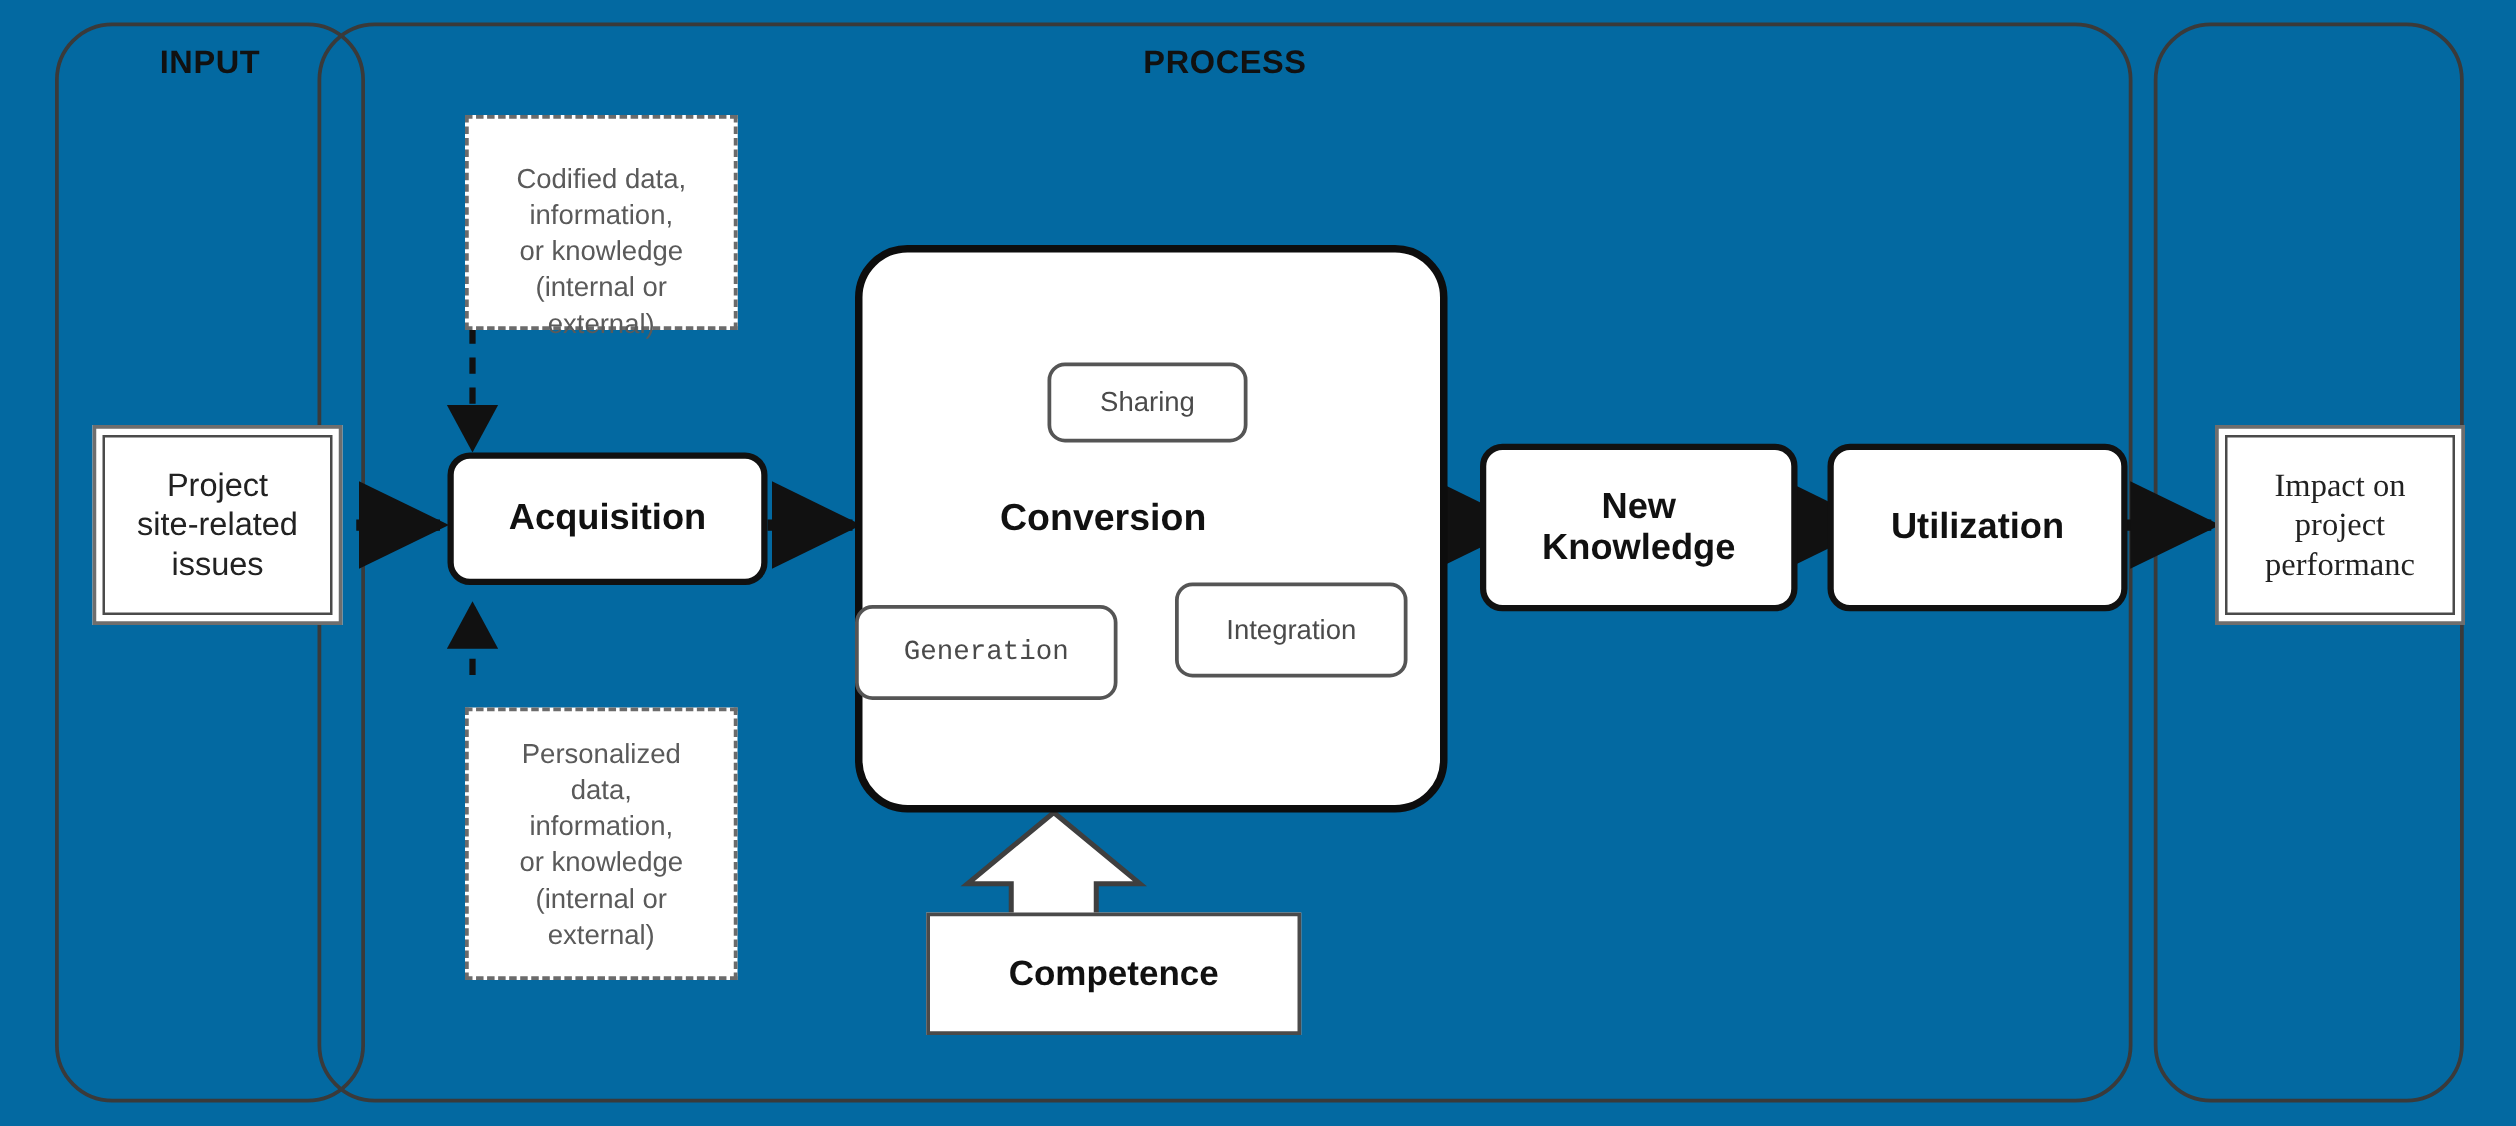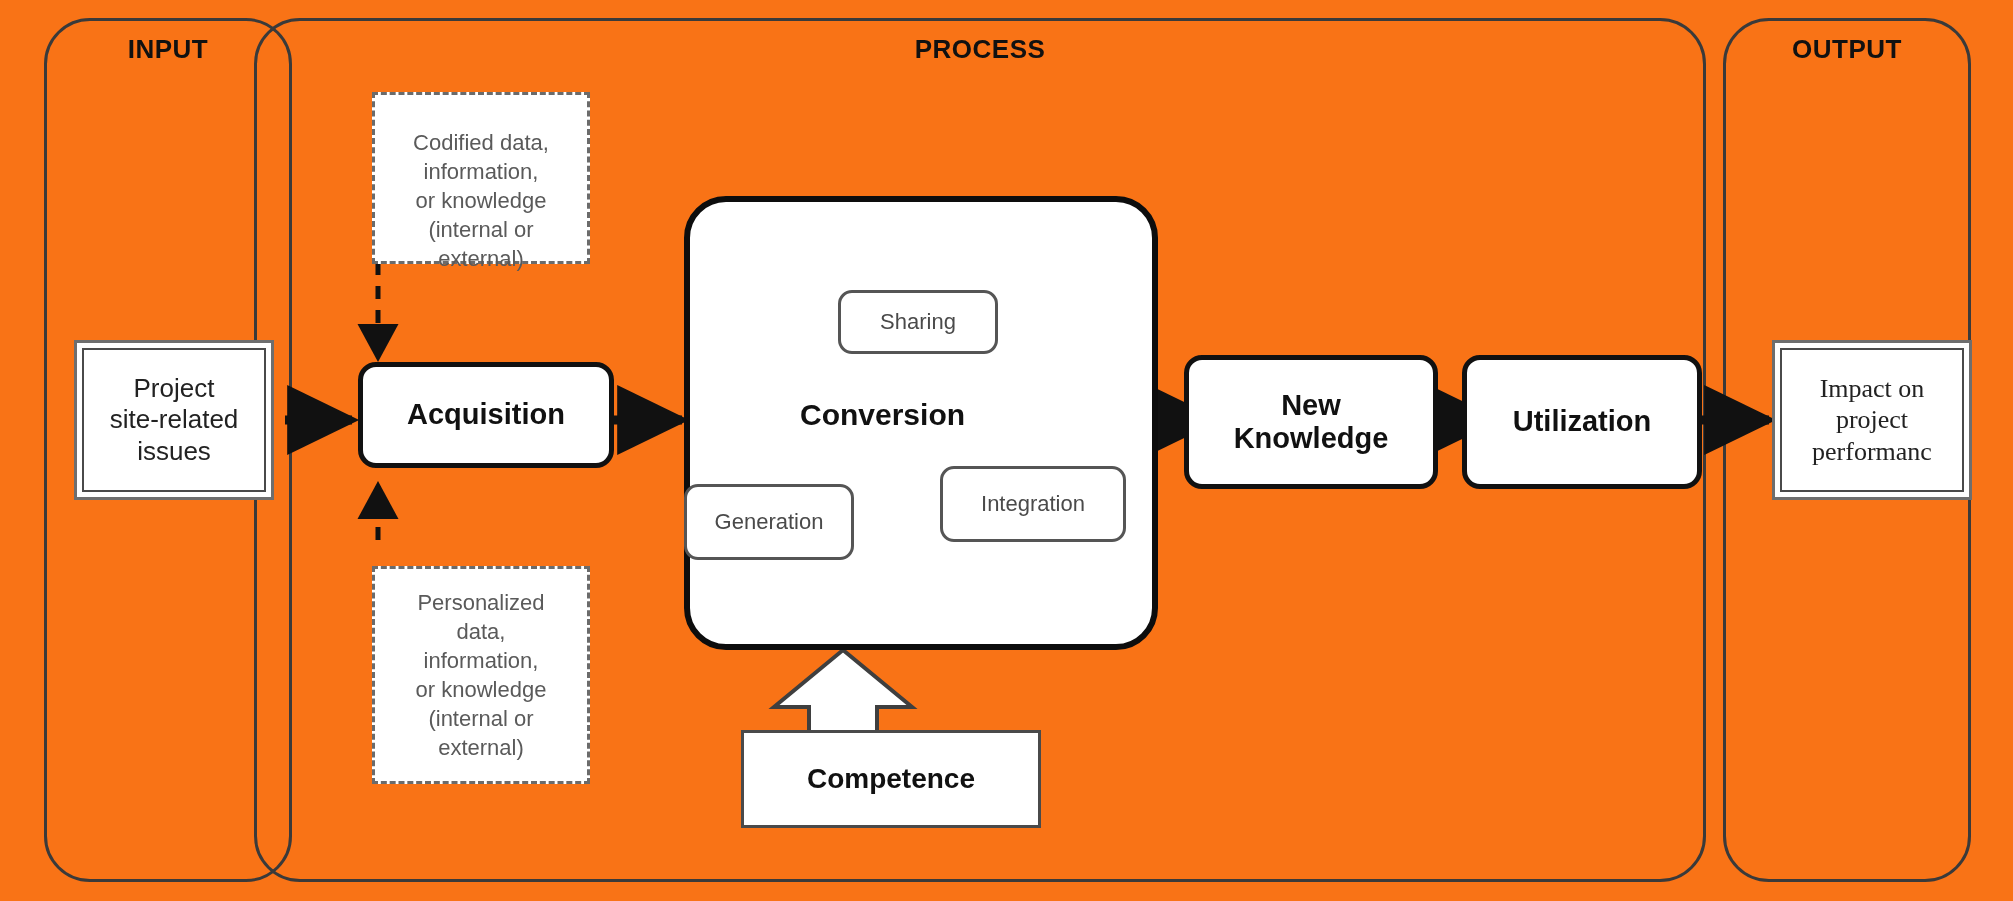--- a/index.html
+++ b/index.html
@@ -9,21 +9,21 @@
     background: #ffffff;
   }
   body {
     font-family: "Liberation Sans", sans-serif;
     color: #1a1a1a;
   }
   #canvas {
     position: relative;
     width: 2013px;
     height: 901px;
-    background: #f97316;
+    background: #0369a1;
     overflow: hidden;
   }
 
   
   .lane {
     position: absolute;
     border: 3px solid #3a3a3a;
     border-radius: 46px;
     background: transparent;
     box-sizing: border-box;
@@ -136,21 +136,20 @@
 
 <div id="canvas">
 
   <div class="lane" style="left:44px; top:18px; width:248px; height:864px;"></div>
   <div class="lane-title" style="left:44px; top:34px; width:248px;">INPUT</div>
 
   <div class="lane" style="left:254px; top:18px; width:1452px; height:864px;"></div>
   <div class="lane-title" style="left:254px; top:34px; width:1452px;">PROCESS</div>
 
   <div class="lane" style="left:1723px; top:18px; width:248px; height:864px;"></div>
-  <div class="lane-title" style="left:1723px; top:34px; width:248px;">OUTPUT</div>
 
   <svg id="wires" viewBox="0 0 2013 901" xmlns="http://www.w3.org/2000/svg">
     <defs>
       <marker id="ah-thick" markerWidth="9" markerHeight="9" refX="7.2" refY="4.5" orient="auto" markerUnits="strokeWidth">
         <path d="M0,0.6 L8,4.5 L0,8.4 z" fill="#111111"></path>
       </marker>
       <marker id="ah-thin" markerWidth="11" markerHeight="11" refX="8.6" refY="5.5" orient="auto" markerUnits="strokeWidth">
         <path d="M0,1 L9.5,5.5 L0,10 z" fill="#1a1a1a"></path>
       </marker>
       <marker id="ah-dash" markerWidth="9" markerHeight="9" refX="6.6" refY="4.5" orient="auto" markerUnits="strokeWidth">
@@ -210,21 +209,21 @@
     <span>Acquisition</span>
   </div>
 
   <div class="cluster" style="left:684px; top:196px; width:474px; height:454px;"></div>
   <div class="cluster-label" style="left:800px; top:398px;">Conversion</div>
 
   <div class="pbox subbox" style="left:838px; top:290px; width:160px; height:64px;">
     <span>Sharing</span>
   </div>
 
-  <div class="pbox subbox" style="left:684px; top:484px; width:170px; height:76px;">
+  <div class="pbox subbox" style="left:684px; top:484px; width:210px; height:76px;font-family:Liberation Mono, monospace;">
     <span>Generation</span>
   </div>
 
   <div class="pbox subbox" style="left:940px; top:466px; width:186px; height:76px;">
     <span>Integration</span>
   </div>
 
   <div class="pbox plainbox" style="left:741px; top:730px; width:300px; height:98px;text-align:center;">
     <span>Competence</span>
   </div>

